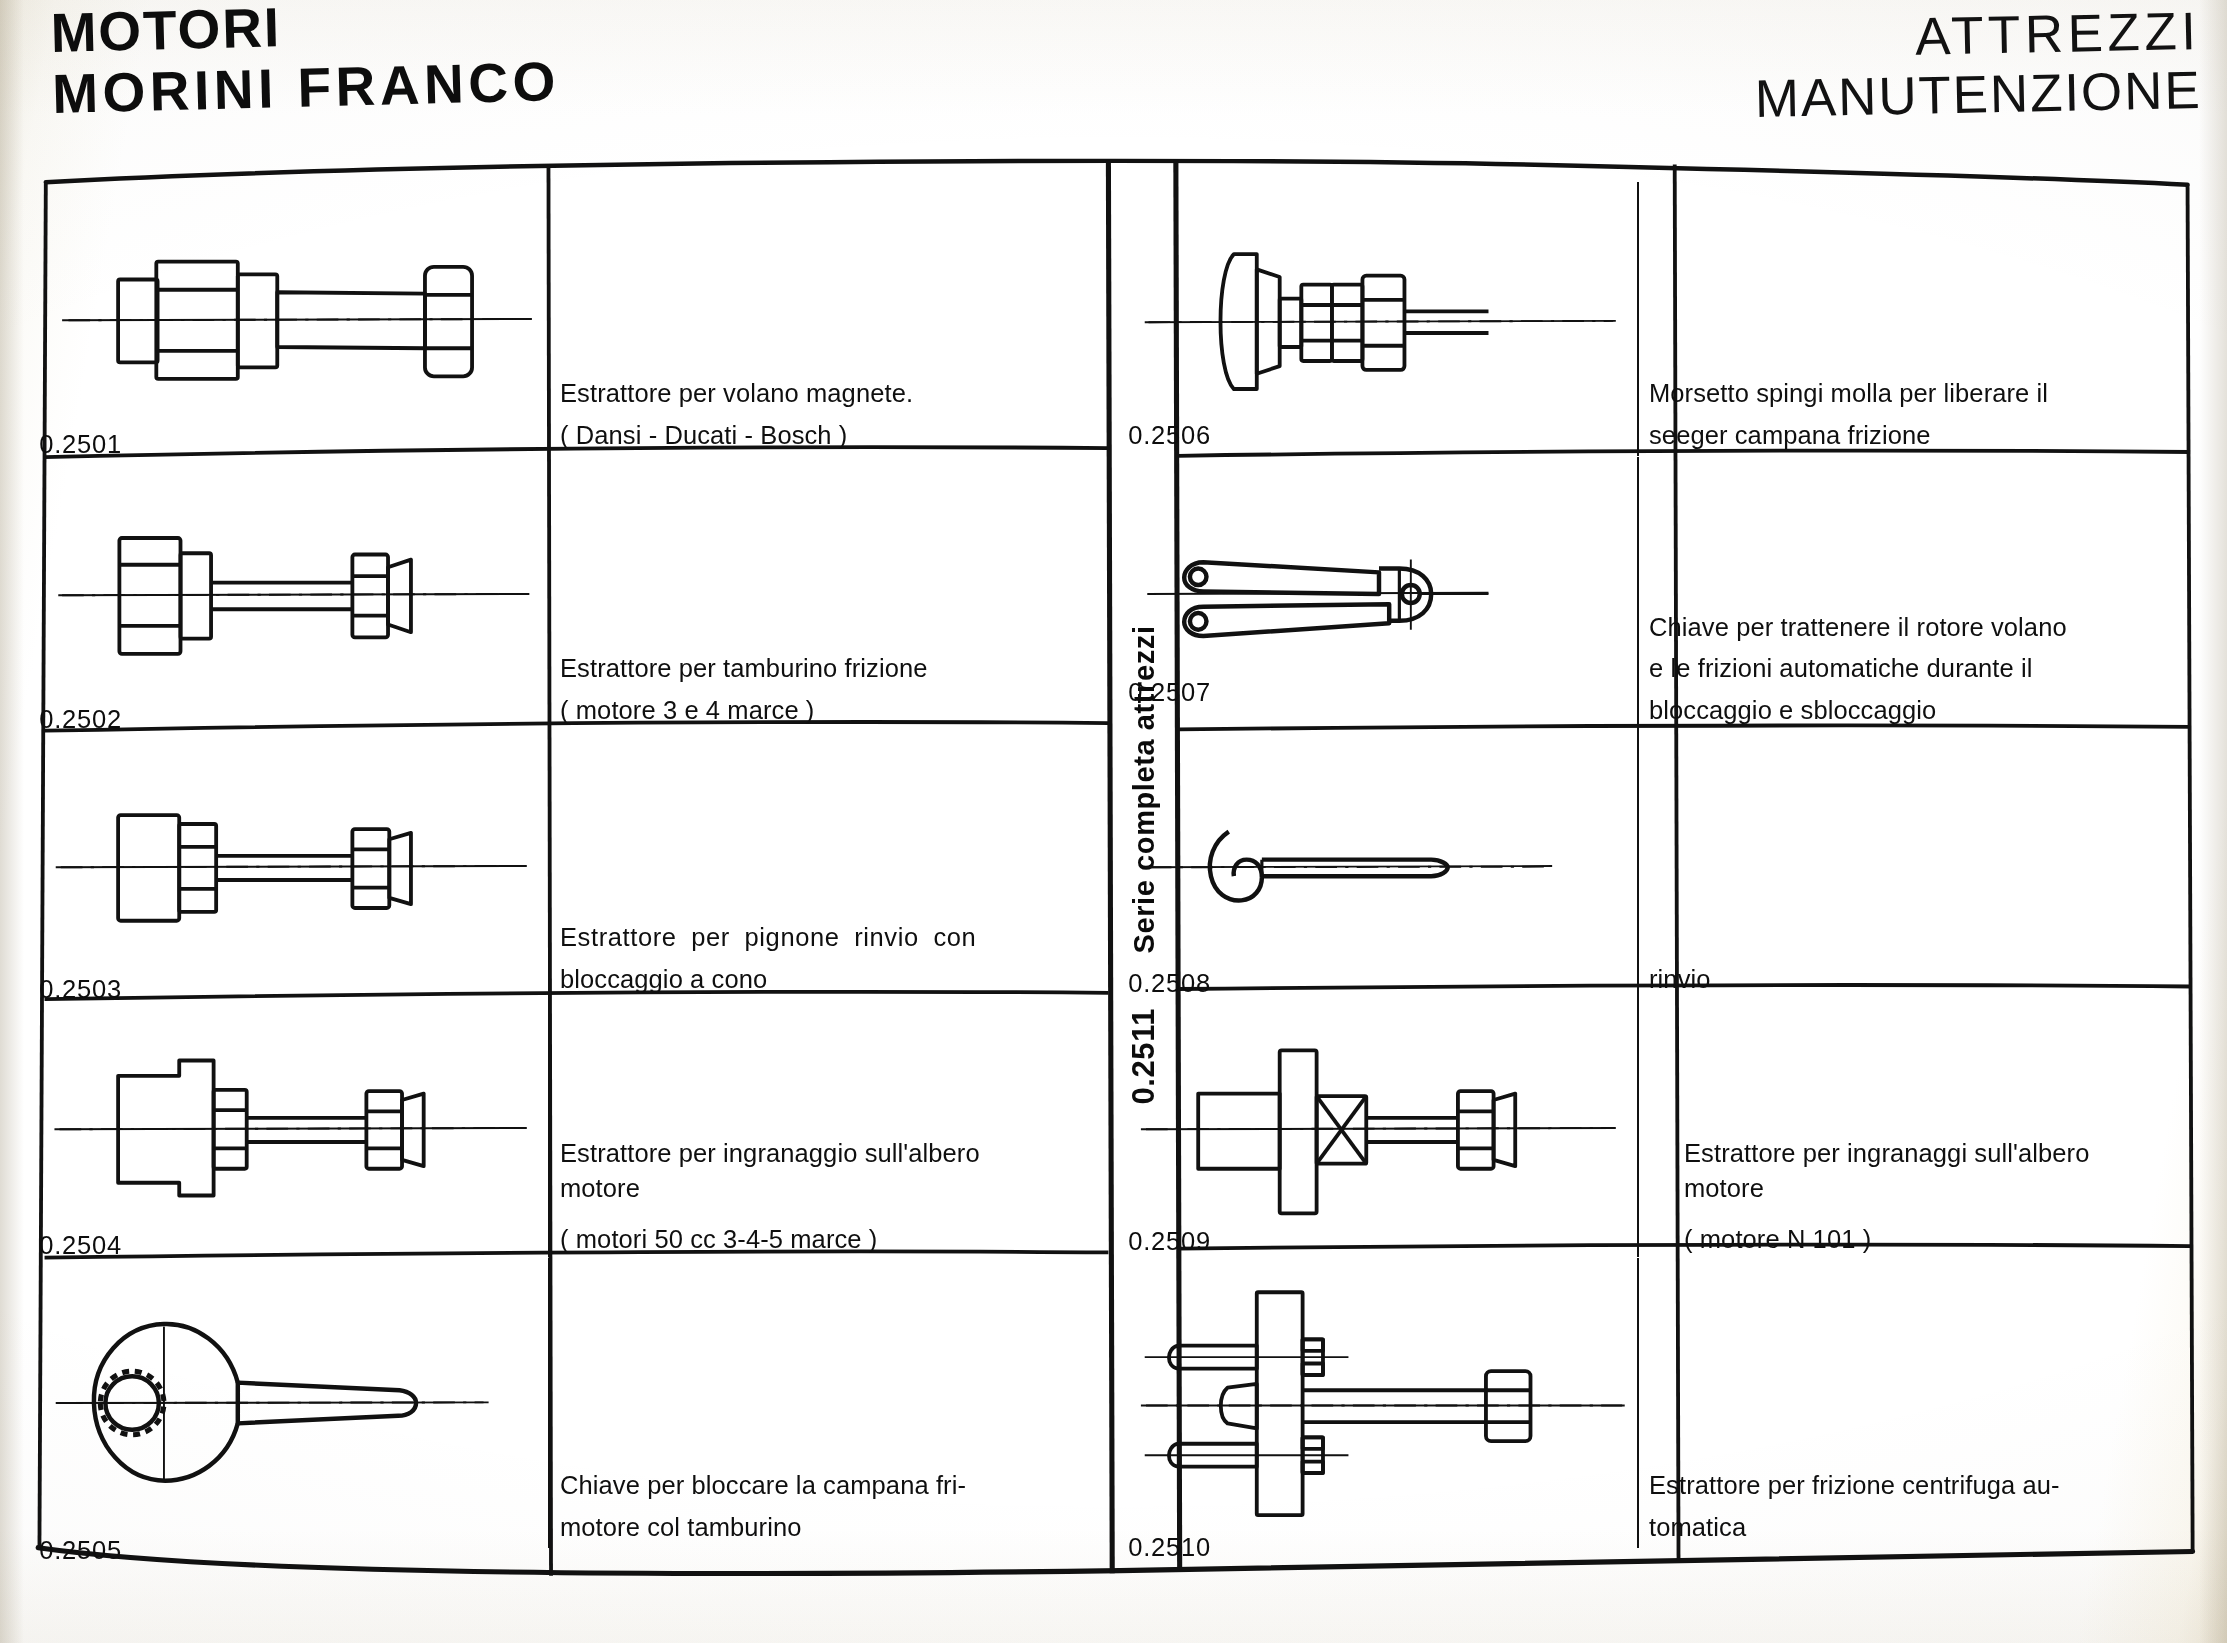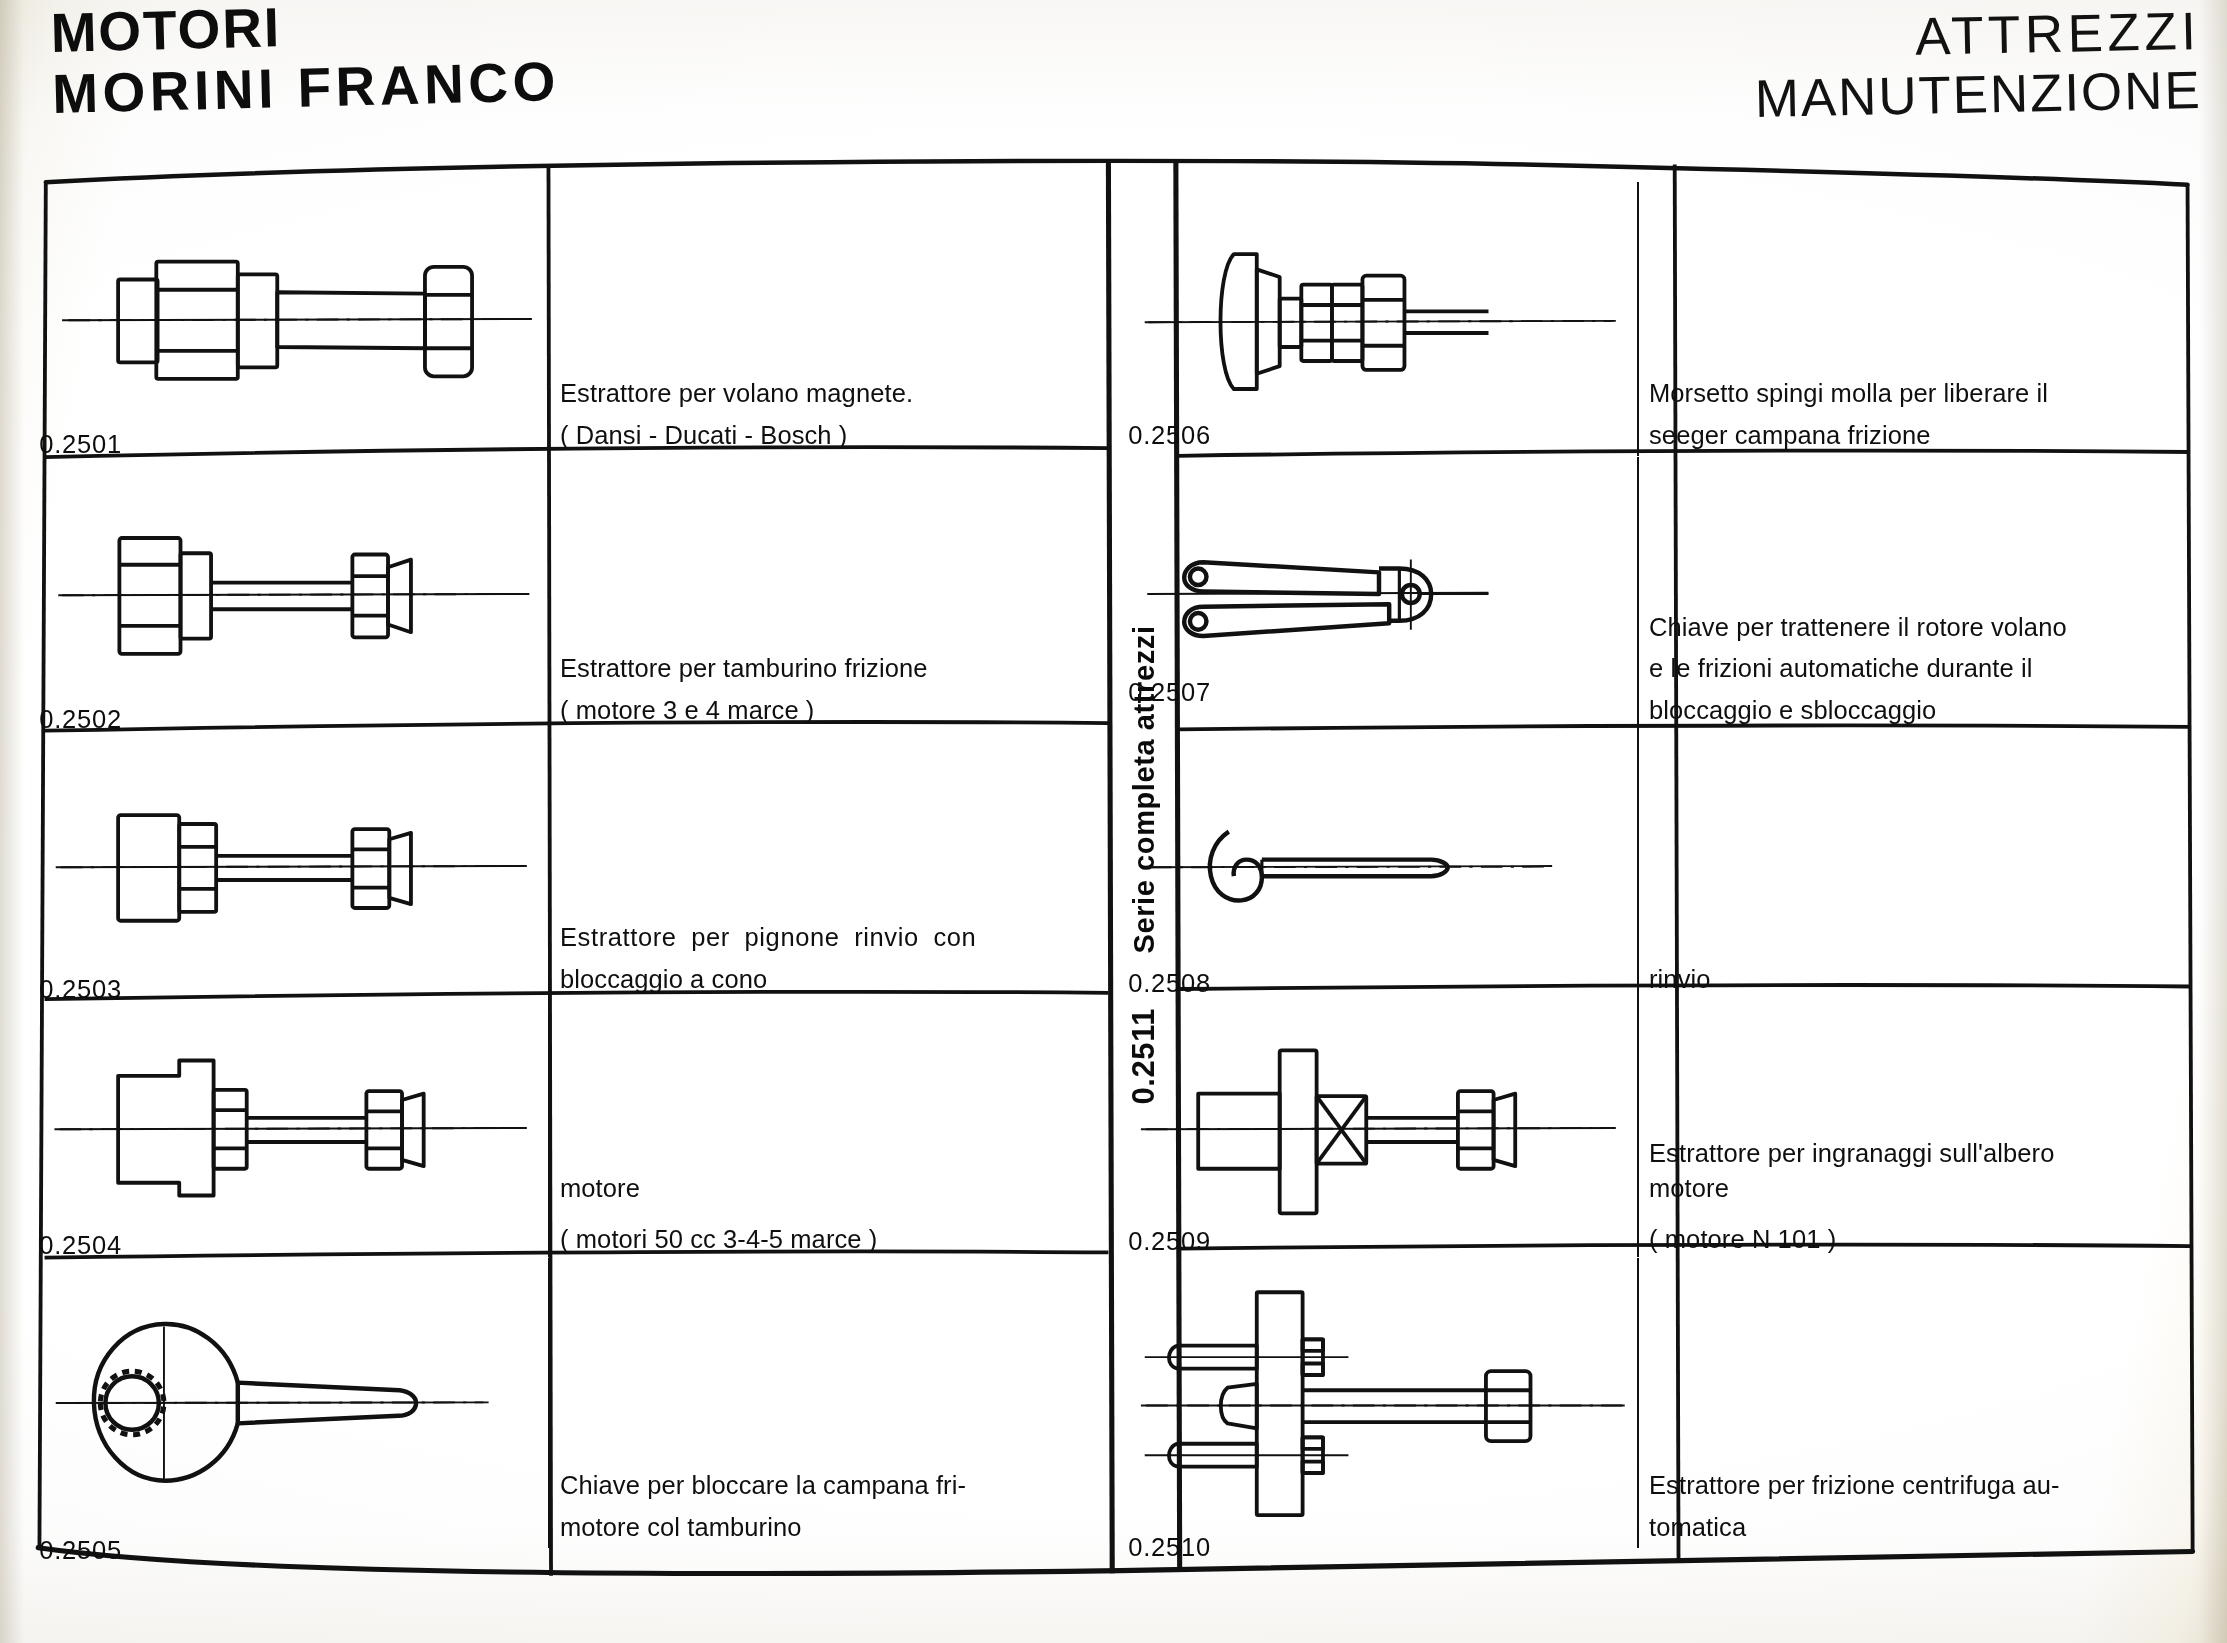--- a/index.html
+++ b/index.html
@@ -314,20 +314,21 @@
             <line x1="508" y1="182" x2="564" y2="182"></line>
             <path d="M564 106 L 598 96 L 598 210 L 564 200 Z"></path>
           </g>
           <g stroke="#111" stroke-width="3" stroke-dasharray="34 13 5 13">
             <line x1="26" y1="152" x2="754" y2="150"></line>
           </g>
         </svg>
       </div>
       <div class="vsep" style="left:505px;"></div>
       <div class="desc" style="line-height:1.36;">
+        <span class="ln">Estrattore per ingranaggio sull'albero</span>
         <span class="ln">motore</span>
         <span class="gap"></span>
         <span class="ln">( motori 50 cc 3-4-5 marce )</span>
       </div>
       <div class="code" style="left:-3.8px;bottom:-2.5px;">0.2504</div>
     </div>
 
     <div class="half right">
       <div class="fig">
         <svg width="508" height="191" viewBox="0 0 798 300">
@@ -344,21 +345,21 @@
             <line x1="512" y1="124" x2="568" y2="124"></line>
             <line x1="512" y1="182" x2="568" y2="182"></line>
             <path d="M568 106 L 602 96 L 602 210 L 568 200 Z"></path>
           </g>
           <g stroke="#111" stroke-width="3" stroke-dasharray="34 13 5 13">
             <line x1="22" y1="152" x2="754" y2="150"></line>
           </g>
         </svg>
       </div>
       <div class="vsep" style="left:505px;"></div>
-      <div class="desc" style="line-height:1.36;">
+      <div class="desc" style="line-height:1.36;margin-left:35px;">
         <span class="ln">Estrattore per ingranaggi sull'albero</span>
         <span class="ln">motore</span>
         <span class="gap"></span>
         <span class="ln">( motore N 101 )</span>
       </div>
       <div class="code" style="left:-3.8px;bottom:1.3px;">0.2509</div>
     </div>
   </div>
 
   <div class="row" style="top:1076px;height:290px;">

